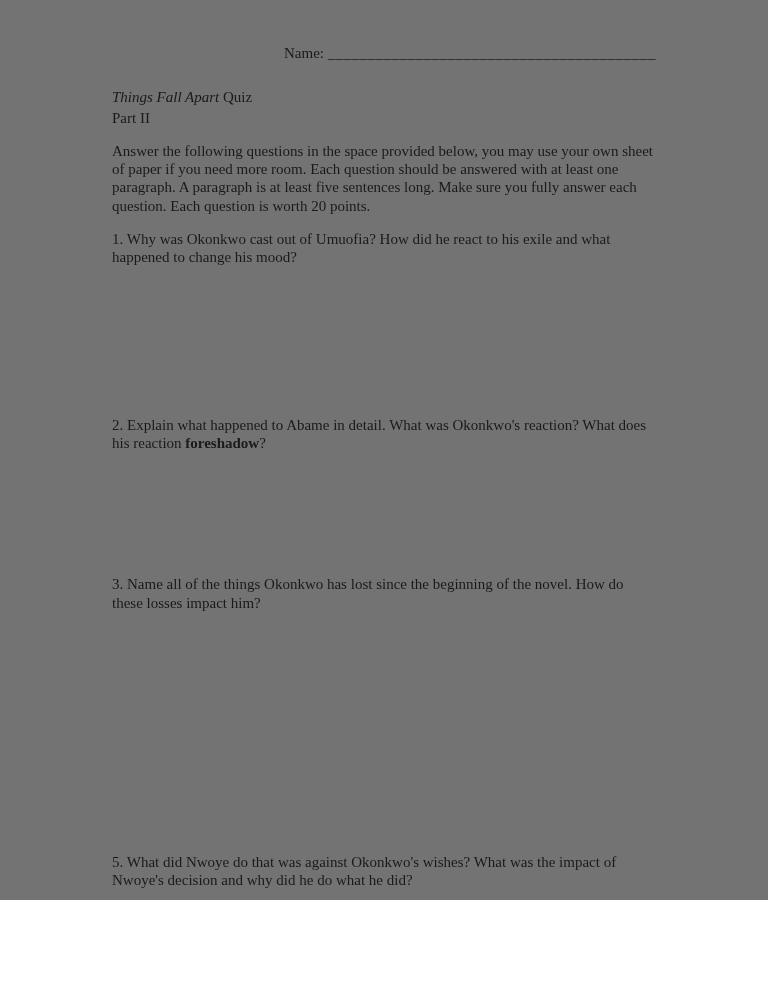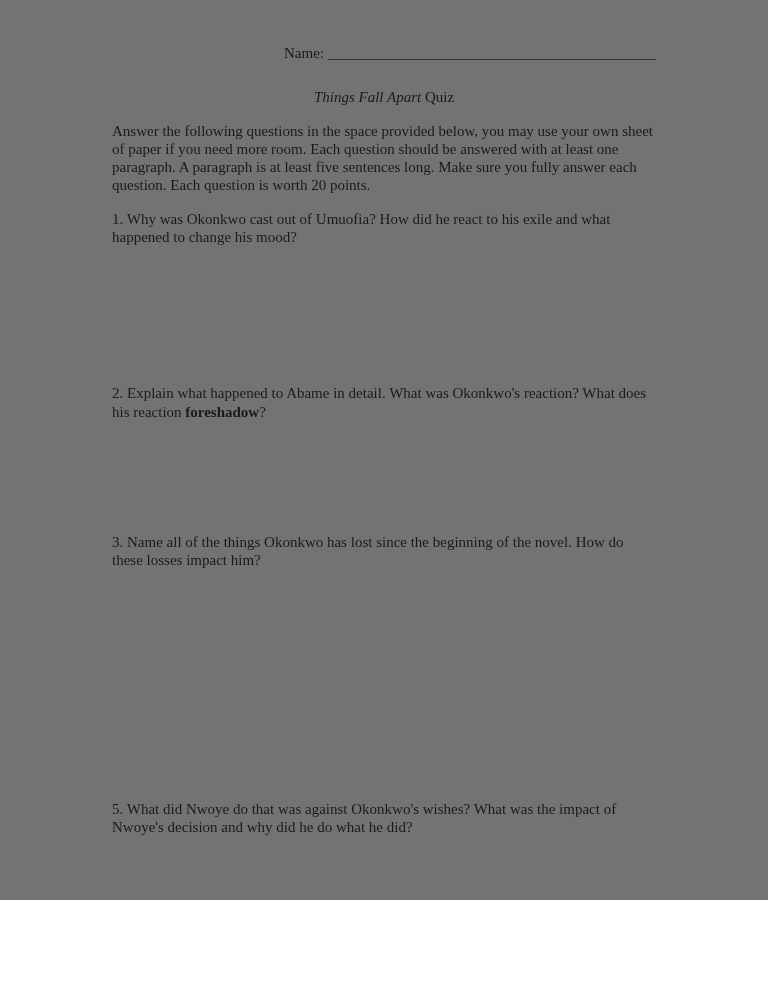--- a/index.html
+++ b/index.html
@@ -24,33 +24,32 @@
     margin-bottom: 26px;
     white-space: nowrap;
   }
   .name-label {
     margin-right: 4px;
   }
   .name-line {
     letter-spacing: 0.5px;
   }
   .title-block {
-    text-align: center;
     margin-bottom: 8px;
   }
   .title-line .italic {
     font-style: italic;
   }
   .subtitle-line {
     margin-top: 2px;
   }
   .instructions {
   }
   .question {
-    margin-top: 1px;
+    margin-top: 12px;
   }
   .bold {
     font-weight: bold;
     text-align: center;
   }
   .answer-space-1 { height: 122px; }
   .answer-space-2 { height: 96px; }
   .answer-space-3 { height: 118px; }
   .answer-space-4 { height: 96px; }
 </style>
@@ -58,20 +57,21 @@
 <body>
 
 <div class="page">
 
   <div class="name-row">
     <span class="name-label">Name:</span><span class="name-line">_________________________________________</span>
   </div>
 
   <div class="title-block">
     <div class="title-line"><span class="italic">Things Fall Apart</span><span> Quiz</span></div>
+    <div class="subtitle-line">Part II</div>
   </div>
 
   <p class="instructions">Answer the following questions in the space provided below, you may use your own sheet of paper if you need more room. Each question should be answered with at least one paragraph. A paragraph is at least five sentences long. Make sure you fully answer each question. Each question is worth 20 points.</p>
 
   <p class="question">1. Why was Okonkwo cast out of Umuofia? How did he react to his exile and what happened to change his mood?</p>
   <div class="answer-space-1"></div>
 
   <p class="question"><span>2. Explain what happened to Abame in detail. What was Okonkwo's reaction? What does his reaction </span><span class="bold">foreshadow</span><span>?</span></p>
   <div class="answer-space-2"></div>
 

